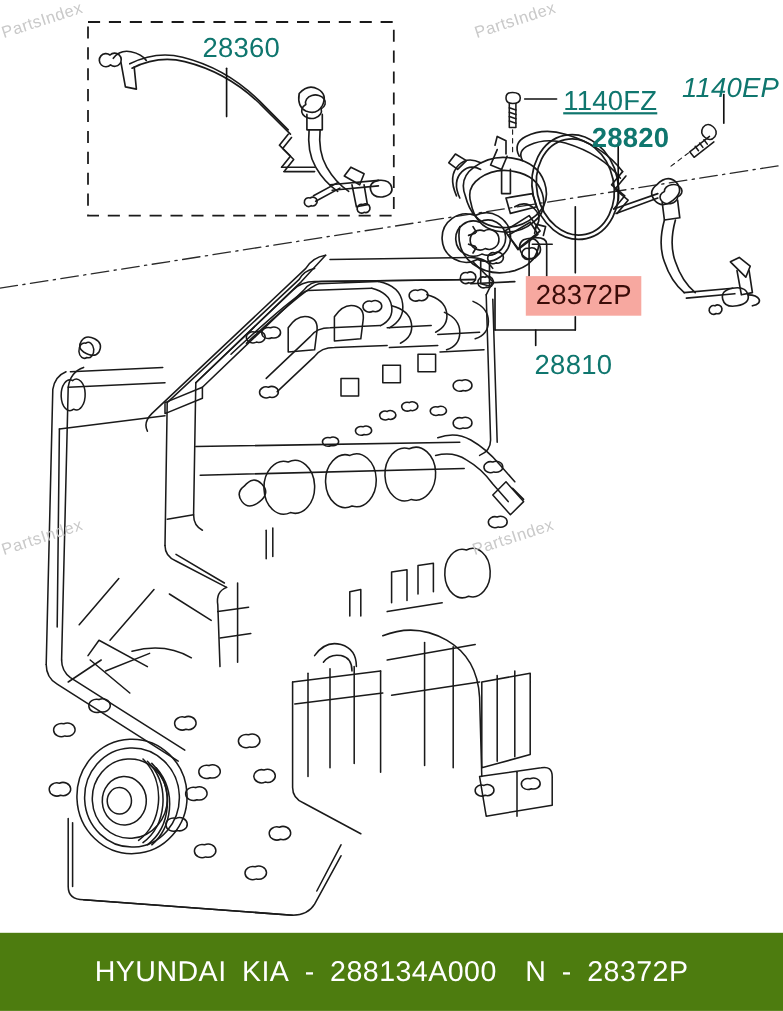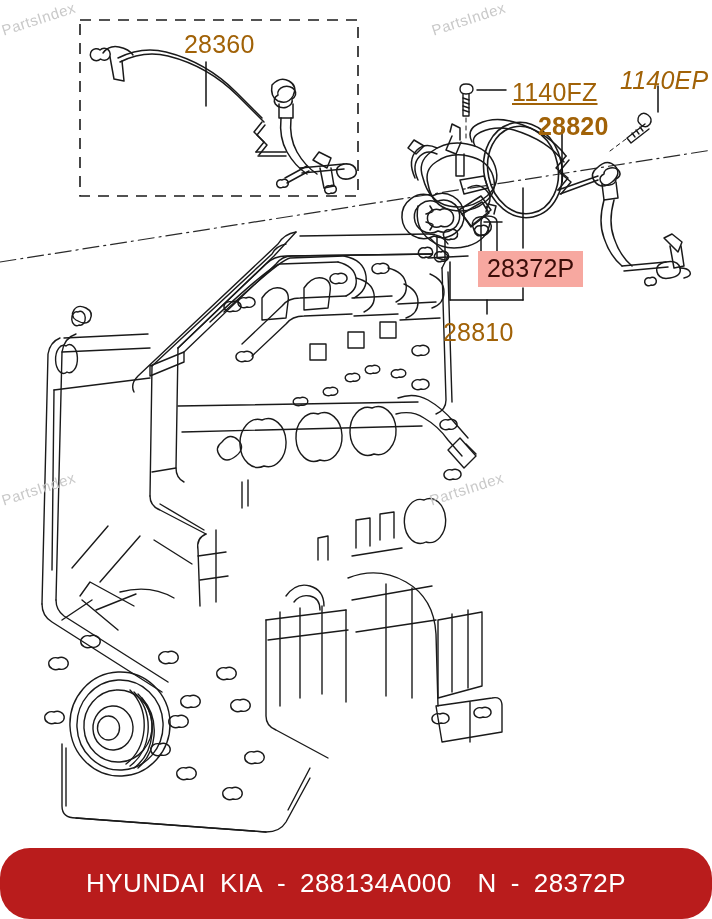--- a/index.html
+++ b/index.html
@@ -38,40 +38,39 @@
     letter-spacing: 0.5px;
     transform: rotate(-18deg);
     transform-origin: left center;
     white-space: nowrap;
     user-select: none;
   }
   .callout {
     position: absolute;
     font-family: "Liberation Sans", sans-serif;
     font-size: 25px;
-    color: #a16207;
+    color: #0f766e;
     white-space: nowrap;
     letter-spacing: 0.2px;
   }
   .callout.hl {
     background: #f7a8a0;
     color: #3b0c08;
     padding: 3px 9px 4px 9px;
   }
   #footer {
     position: absolute;
     left: 0;
     top: 848px;
     width: 712px;
     height: 71px;
-    background: #b91c1c;
+    background: #4d7c0f;
     display: flex;
     align-items: center;
     justify-content: center;
-    border-radius: 30px;
   }
   #footer-text {
     color: #ffffff;
     font-family: "Liberation Sans", sans-serif;
     font-size: 26px;
     letter-spacing: 0.4px;
     white-space: nowrap;
   }
   .fsp { display: inline-block; width: 14px; }
   .fsp-wide { display: inline-block; width: 26px; }
@@ -374,21 +373,21 @@
     <div class="callout" style="left:184px; top:30px;">28360</div>
 
     <div class="callout" style="left:512px; top:78px;text-decoration:underline;">1140FZ</div>
 
     <div class="callout" style="left:620px; top:66px;font-style:italic;">1140EP</div>
 
     <div class="callout" style="left:538px; top:112px;font-weight:bold;">28820</div>
 
     <div class="callout hl" style="left:478px; top:251px;">28372P</div>
 
-    <div class="callout" style="left:443px; top:318px;">28810</div>
+    <div class="callout" style="left:486px; top:318px;">28810</div>
 
   </div>
 
   <div id="footer">
     <div id="footer-text"><span>HYUNDAI</span><span class="fsp"></span><span>KIA</span><span class="fsp"></span><span>-</span><span class="fsp"></span><span>288134A000</span><span class="fsp-wide"></span><span>N</span><span class="fsp"></span><span>-</span><span class="fsp"></span><span>28372P</span></div>
   </div>
 
 </div>
 
 </body></html>

